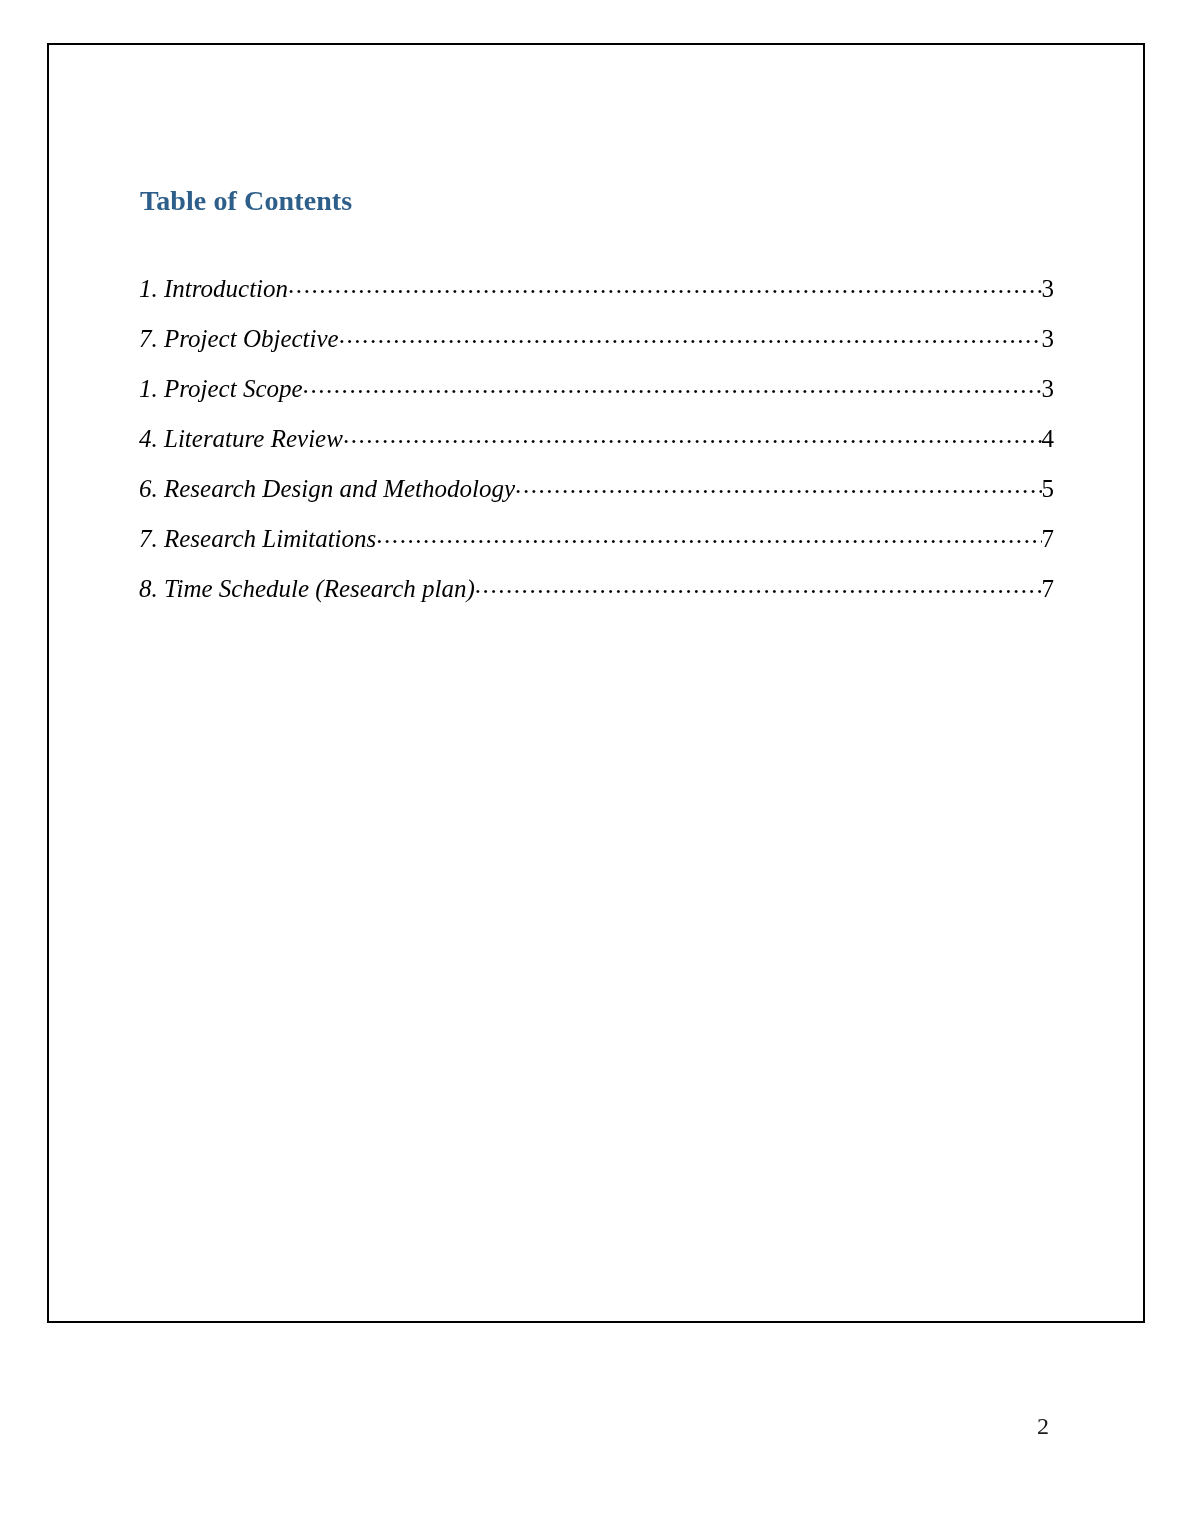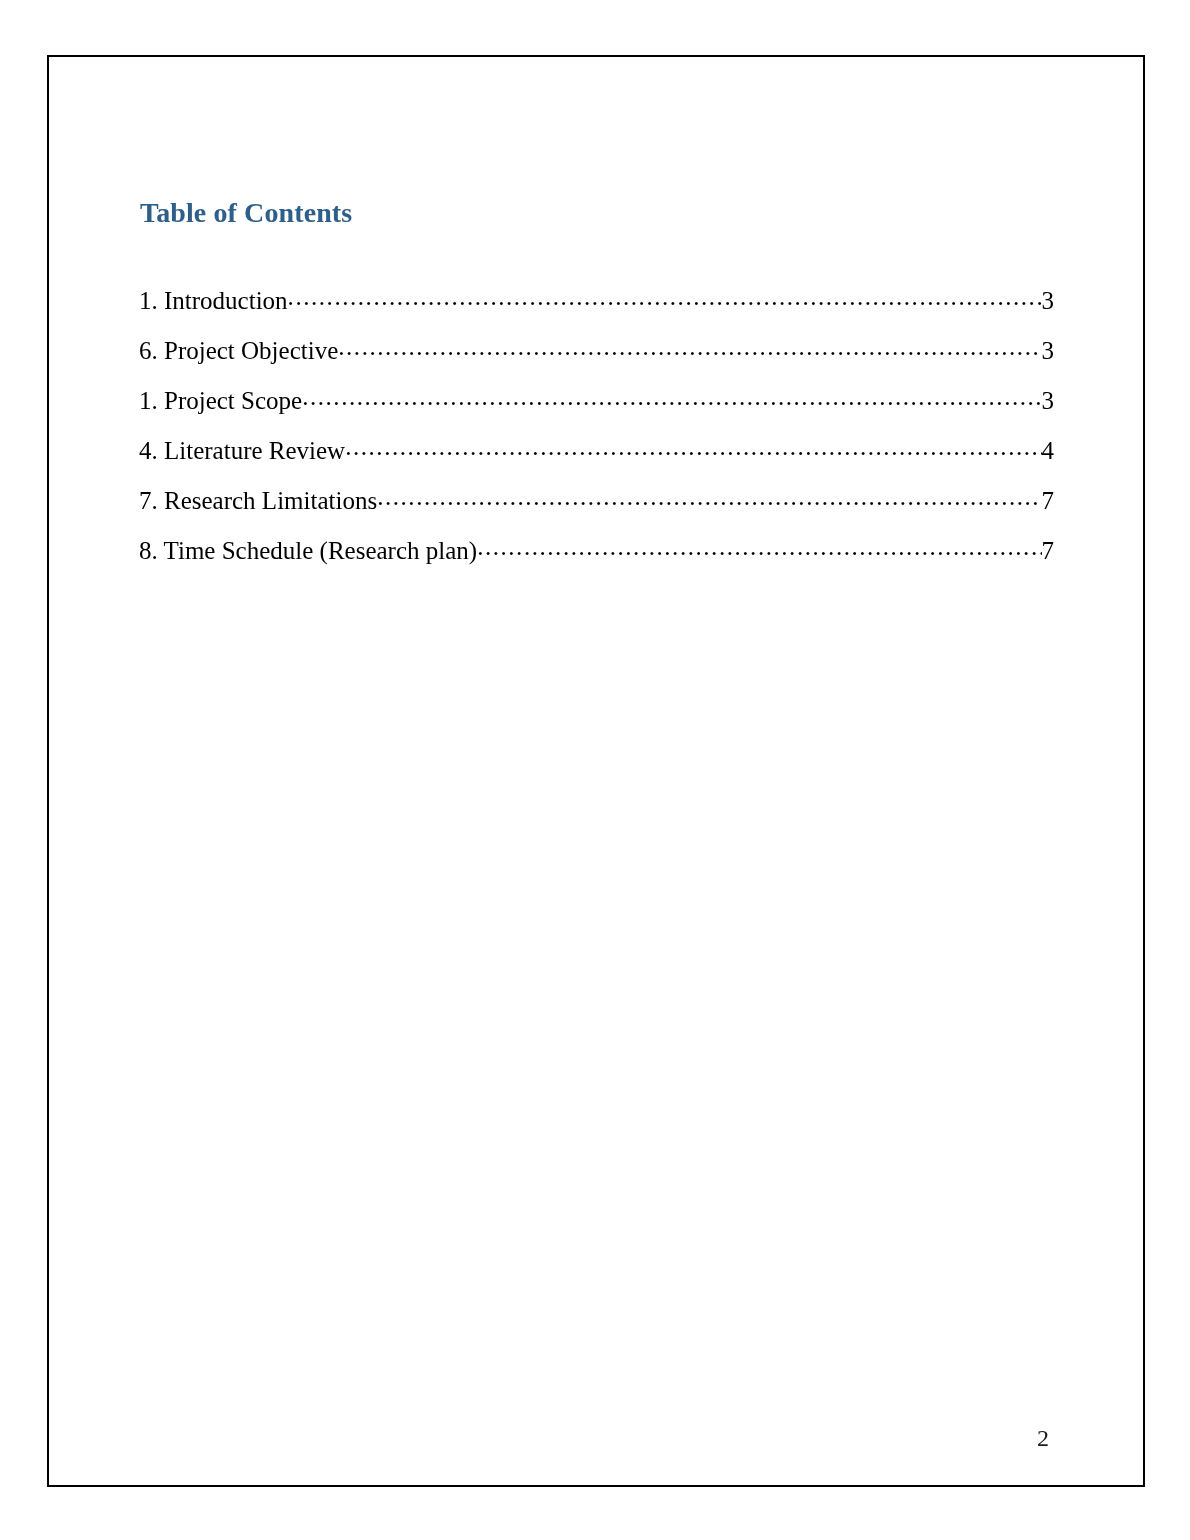--- a/index.html
+++ b/index.html
@@ -19,23 +19,23 @@
     width: 1190px;
     height: 1540px;
     background: #ffffff;
     overflow: hidden;
   }
 
   
   .page-border {
     position: absolute;
     left: 47px;
-    top: 55px;
+    top: 43px;
     width: 1098px;
-    height: 1432px;
+    height: 1280px;
     border: 2px solid #000000;
     box-sizing: border-box;
     background: #ffffff;
   }
 
   .page-inner {
     position: absolute;
     left: 0;
     top: 0;
     right: 0;
@@ -69,20 +69,21 @@
     height: 50px;        
     font-size: 25px;
     color: #000000;
     line-height: 30px;
     white-space: nowrap;
     overflow: hidden;
   }
 
   .toc-entry-label {
     flex: 0 0 auto;
+    font-style: italic;
   }
 
   
   .toc-leader {
     flex: 1 1 auto;
     min-width: 6px;
     overflow: hidden;
     position: relative;
     height: 1em;
   }
@@ -125,33 +126,38 @@
       <div class="toc-heading">Table of Contents</div>
 
       <div class="toc-list">
 
       <div class="toc-entry">
             <span class="toc-entry-label">1. Introduction</span>
             <span class="toc-leader"></span>
             <span class="toc-page">3</span>
           </div>
           <div class="toc-entry">
-            <span class="toc-entry-label">6. Project Objective</span>
+            <span class="toc-entry-label">7. Project Objective</span>
             <span class="toc-leader"></span>
             <span class="toc-page">3</span>
           </div>
           <div class="toc-entry">
             <span class="toc-entry-label">1. Project Scope</span>
             <span class="toc-leader"></span>
             <span class="toc-page">3</span>
           </div>
           <div class="toc-entry">
             <span class="toc-entry-label">4. Literature Review</span>
             <span class="toc-leader"></span>
             <span class="toc-page">4</span>
+          </div>
+          <div class="toc-entry">
+            <span class="toc-entry-label">6. Research Design and Methodology</span>
+            <span class="toc-leader"></span>
+            <span class="toc-page">5</span>
           </div>
           <div class="toc-entry">
             <span class="toc-entry-label">7. Research Limitations</span>
             <span class="toc-leader"></span>
             <span class="toc-page">7</span>
           </div>
           <div class="toc-entry">
             <span class="toc-entry-label">8. Time Schedule (Research plan)</span>
             <span class="toc-leader"></span>
             <span class="toc-page">7</span>

